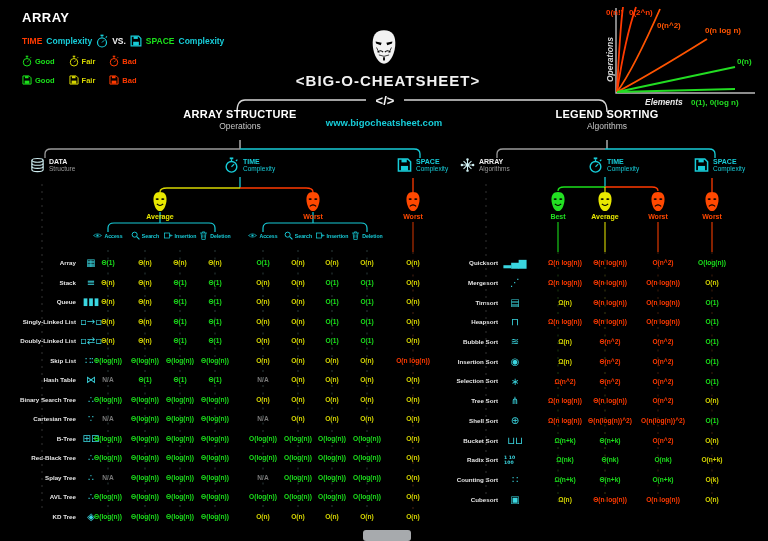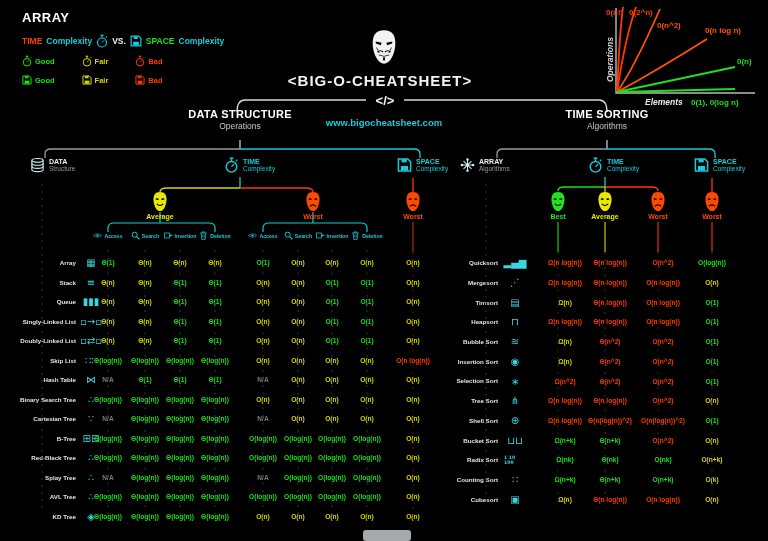--- a/index.html
+++ b/index.html
@@ -3,32 +3,32 @@
 <meta charset="utf-8">
 <style>
   html,body{margin:0;padding:0;}
   body{width:768px;height:541px;background:#000;position:relative;overflow:hidden;
        font-family:"Liberation Sans",sans-serif;color:#fff;}
   
   #legend{position:absolute;left:22px;top:10px;}
   .legend-title{font-size:13px;font-weight:bold;letter-spacing:.5px;color:#fff;}
   .legend-vs{margin-top:9px;display:flex;align-items:center;gap:4px;font-size:8.5px;font-weight:bold;}
   .t-red{color:#ff3a00}.t-cyan{color:#17ccd8}.t-green{color:#1be01b}.t-white{color:#eee}
-  .legend-ratings{margin-top:7px;display:flex;align-items:center;gap:27px;}
+  .legend-ratings{margin-top:7px;display:flex;align-items:center;gap:14px;}
   .lg-item{display:flex;align-items:center;gap:3px;}
   .lg-label{font-size:7.5px;font-weight:bold;}
   .ic{display:inline-block;}
   .lg-item .ic{width:10px;height:12px;}
   .legend-vs .ic{width:12px;height:14px;color:#17ccd8;}
   
   #growth-chart{position:absolute;left:605px;top:4px;}
   #growth-chart text{font-family:"Liberation Sans",sans-serif;font-weight:bold;}
   
   #fawkes-box{position:absolute;left:370px;top:28px;width:28px;height:38px;}
-  #main-title{position:absolute;left:260px;top:72px;width:240px;text-align:center;
+  #main-title{position:absolute;left:268px;top:72px;width:240px;text-align:center;
               font-size:15px;font-weight:bold;letter-spacing:1px;color:#f2f2f2;}
   #code-glyph{position:absolute;left:366px;top:91px;width:38px;text-align:center;background:#000;
               font-size:13px;font-weight:bold;color:#f2f2f2;z-index:3;padding:2px 0;}
   #site-url{position:absolute;left:284px;top:117px;width:200px;text-align:center;
             font-size:9.5px;font-weight:bold;color:#17ccd8;}
   
   .sec-title{position:absolute;width:200px;text-align:center;z-index:2;}
   .sec-title .t1{font-size:11px;font-weight:bold;color:#fff;letter-spacing:.3px;}
   .sec-title .t2{font-size:8.5px;color:#c8c8c8;margin-top:1px;}
   
@@ -266,25 +266,25 @@
 <div id="fawkes-box">
   <svg width="28" height="38">
       <use href="#sym-fawkes"></use>
     </svg>
 </div>
 <div id="main-title">&lt;BIG-O-CHEATSHEET&gt;</div>
 <div id="code-glyph">&lt;/&gt;</div>
 <div id="site-url">www.bigocheatsheet.com</div>
 
 <div class="sec-title" style="left:140px;top:108px;">
-  <div class="t1">DATA STRUCTURE</div>
+  <div class="t1">ARRAY STRUCTURE</div>
   <div class="t2">Operations</div>
 </div>
 <div class="sec-title" style="left:507px;top:108px;">
-  <div class="t1">TIME SORTING</div>
+  <div class="t1">LEGEND SORTING</div>
   <div class="t2">Algorithms</div>
 </div>
 
 <div class="branch b-white" style="left:30px;top:157px;">
   <svg class="ic">
       <use href="#sym-database"></use>
     </svg>
   <div>
       <div class="bl1">DATA</div>
        <div class="bl2">Structure</div>

